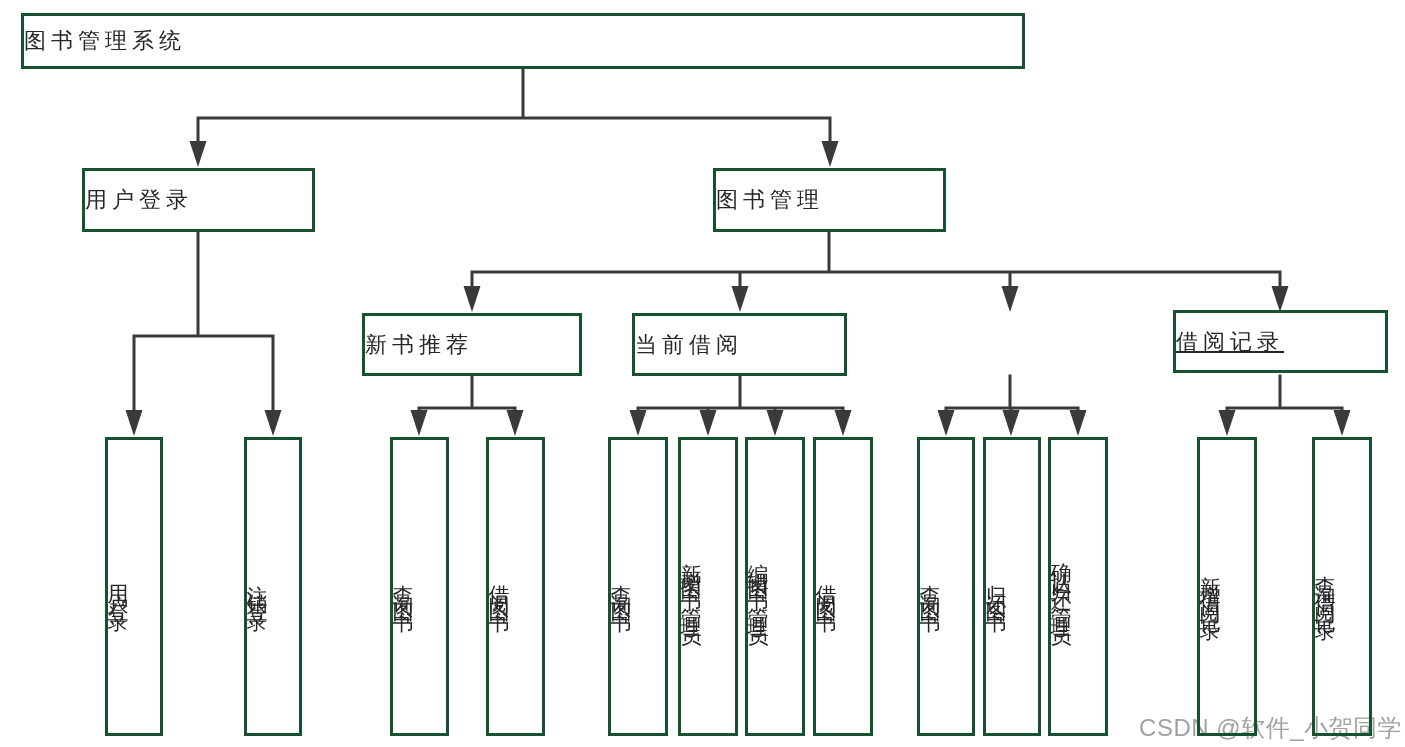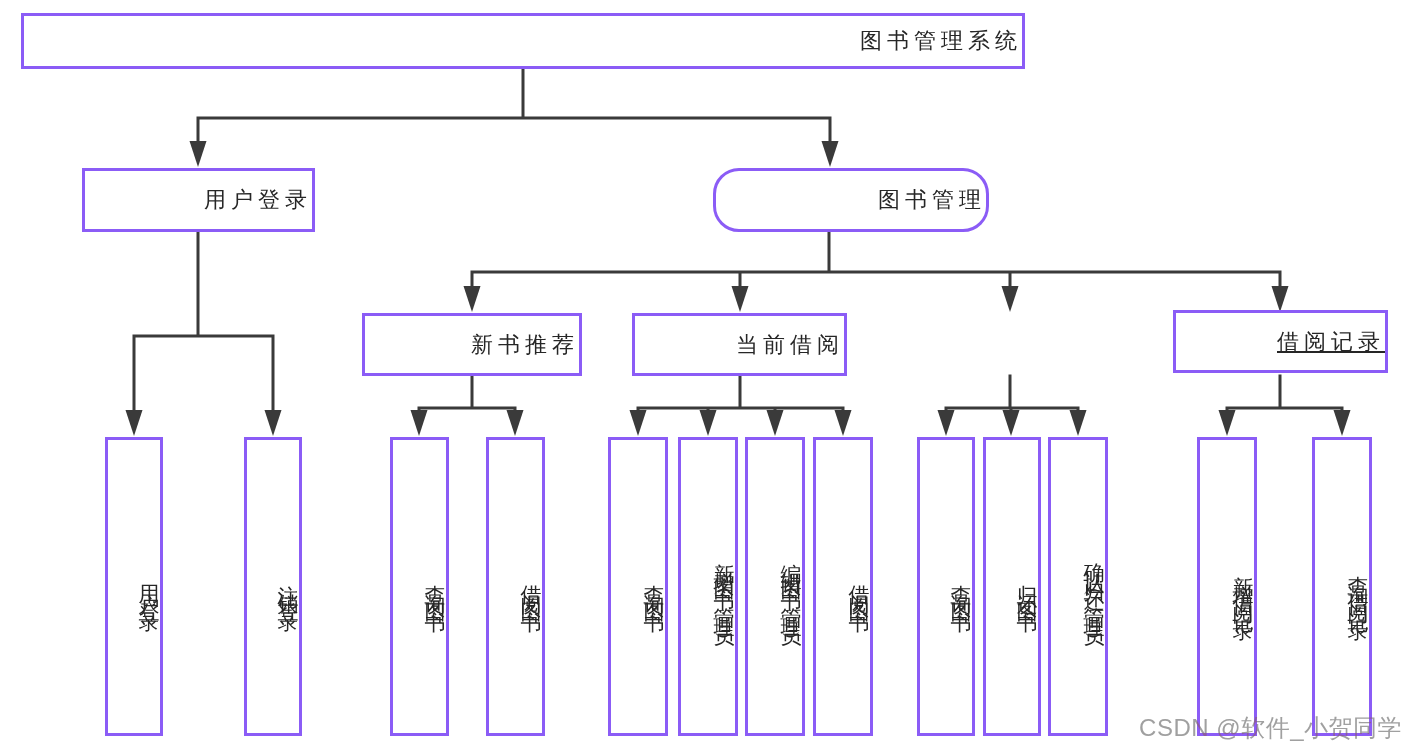--- a/index.html
+++ b/index.html
@@ -13,24 +13,24 @@
     overflow:hidden;
   }
 
   svg.wires { position:absolute; left:0; top:0; width:1405px; height:747px; }
   svg.wires path { stroke:#3a3a3a; stroke-width:3; fill:none; stroke-linecap:square; }
   svg.wires polygon { fill:#3a3a3a; stroke:none; }
 
   .node {
     position:absolute;
     background:#ffffff;
-    border:3px solid #8b5cf6;
+    border:3px solid #14532d;
     display:flex;
     align-items:center;
-    justify-content:flex-end;
+    justify-content:flex-start;
     color:#262626;
   }
   .hnode span {
     font-size:22px;
     letter-spacing:5px;
     white-space:nowrap;
     color:#262626;
   }
   .vnode span {
     writing-mode:vertical-rl;
@@ -93,21 +93,21 @@
     <polygon points="1333.5,410 1350.5,410 1342,436"></polygon>
   </svg>
 
   <div class="node hnode" style="left:21px; top:13px; width:1004px; height:56px;">
     <span>图书管理系统</span>
   </div>
 
   <div class="node hnode" style="left:82px; top:168px; width:233px; height:64px;">
     <span>用户登录</span>
   </div>
-  <div class="node hnode" style="left:713px; top:168px; width:276px; height:64px;border-radius:26px;">
+  <div class="node hnode" style="left:713px; top:168px; width:233px; height:64px;">
     <span>图书管理</span>
   </div>
 
   <div class="node hnode" style="left:362px; top:313px; width:220px; height:63px;">
     <span>新书推荐</span>
   </div>
   <div class="node hnode" style="left:632px; top:313px; width:215px; height:63px;">
     <span>当前借阅</span>
   </div>
   <div class="node hnode" style="left:1173px; top:310px; width:215px; height:63px;text-decoration:underline;">

